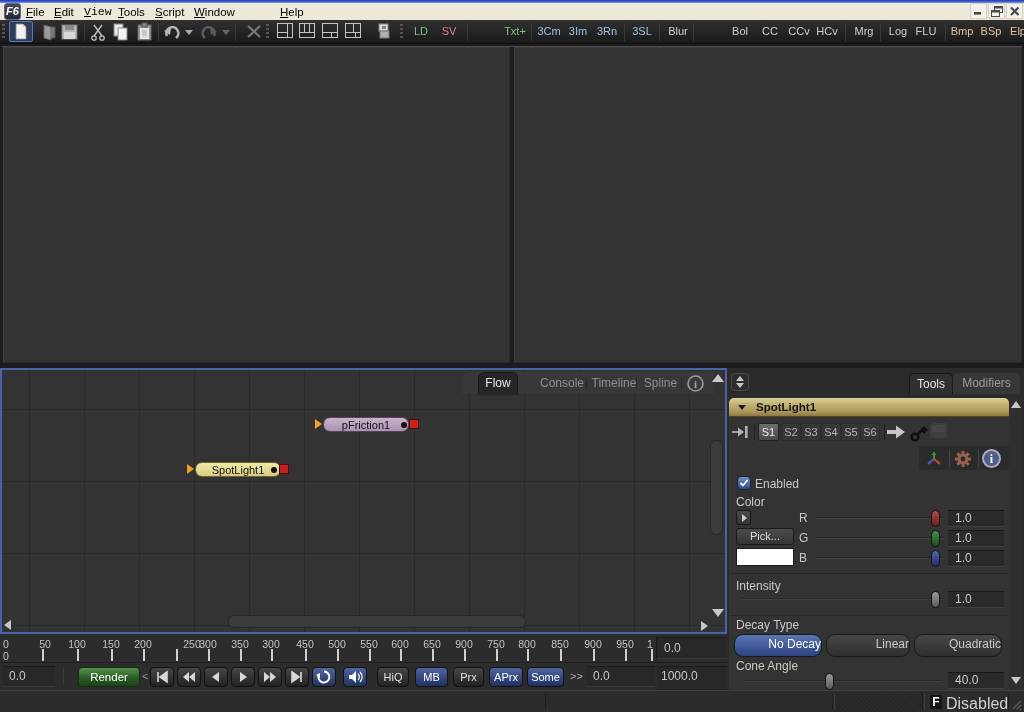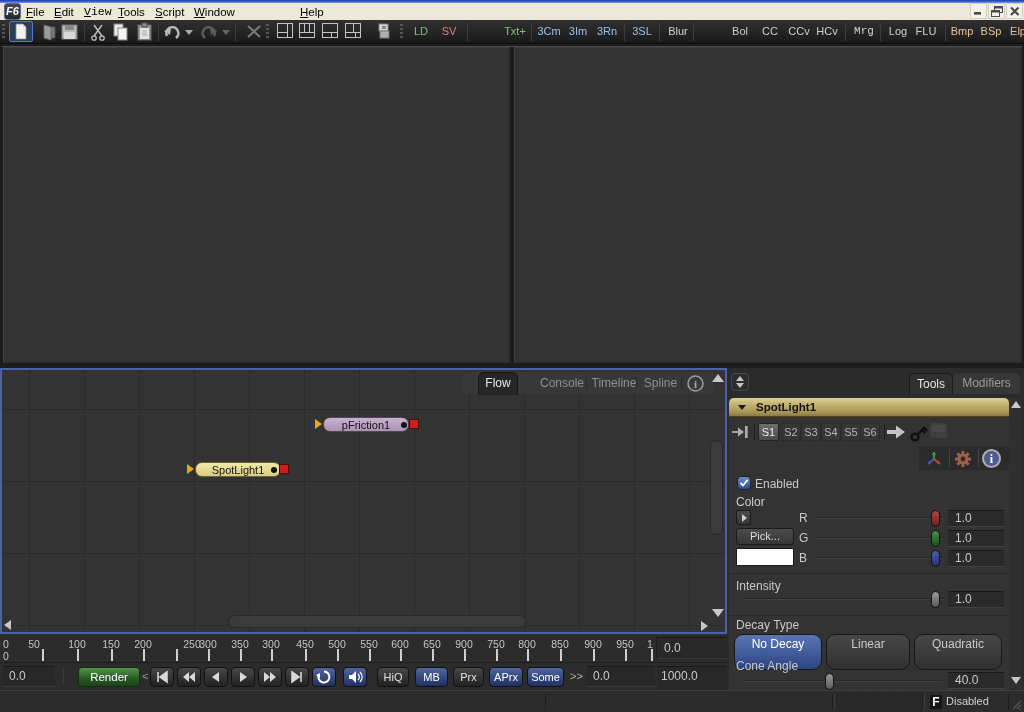--- a/index.html
+++ b/index.html
@@ -46,21 +46,21 @@
 .scrolltri{position:absolute;width:0;height:0;}
 
 #rpanel{left:727px;top:368px;width:297px;height:322px;background:#2b2b2b;}
 #rcard{left:2px;top:30px;width:280px;height:292px;background:#333;}
 .rtab{position:absolute;font-size:12px;text-align:center;}
 .slider-track{position:absolute;height:2px;background:linear-gradient(#1a1a1a,#4e4e4e);}
 .handle{position:absolute;width:9px;height:17px;border-radius:5px;border:1px solid #131313;}
 .valbox{position:absolute;width:56px;height:17px;background:#2a2a2a;border-top:1px solid #191919;
  border-bottom:1px solid #404040;color:#c9c9c9;font-size:12px;line-height:15px;padding-left:7px;}
 .lbl{position:absolute;color:#c9c9c9;font-size:12px;text-align:center;}
-.dbtn{position:absolute;height:36px;border-radius:9px;font-size:12px;color:#c9c9c9;text-align:center;
+.dbtn{position:absolute;height:23px;border-radius:9px;font-size:12px;color:#c9c9c9;text-align:right;
  line-height:18px;background:linear-gradient(#474747,#303030);border:1px solid #191919;}
 
 #timebar{left:0;top:634px;width:727px;height:56px;background:#2c2c2c;}
 .rnum{position:absolute;top:4px;width:30px;font-size:10.5px;color:#c4c4c4;text-align:center;}
 .rtick{position:absolute;top:15px;width:2px;height:12px;background:#d0d0d0;}
 .tbox{position:absolute;background:#282828;border-top:1px solid #1a1a1a;border-bottom:1px solid #3a3a3a;
  color:#c9c9c9;font-size:12px;}
 .transbtn{position:absolute;top:33px;width:24px;height:20px;border-radius:4px;
  background:linear-gradient(#474747,#222);border:1px solid #121212;}
 .transbtn.blue{background:linear-gradient(#50659f,#1f3160);}
@@ -73,21 +73,21 @@
 <div id="root">
 <div class="abs" id="topline"></div>
 <div class="abs" id="menubar">
  <div id="f6logo">F6</div>
  <div class="mitem" style="left:26px;"><u>F</u>ile</div>
  <div class="mitem" style="left:54px;"><u>E</u>dit</div>
  <div class="mitem" style="left:84px;font-family:Liberation Mono, monospace;"><u>V</u>iew</div>
  <div class="mitem" style="left:118px;"><u>T</u>ools</div>
  <div class="mitem" style="left:155px;"><u>S</u>cript</div>
  <div class="mitem" style="left:194px;"><u>W</u>indow</div>
- <div class="mitem" style="left:260px;padding-left:40px;"><u>H</u>elp</div>
+ <div class="mitem" style="left:240px;padding-left:40px;"><u>H</u>elp</div>
 
  <div class="winbtn" style="left:970px;"><svg width="15" height="14">
           <rect x="3" y="8" width="7" height="2.6" fill="#4a4a4a"></rect>
         </svg></div>
  <div class="winbtn" style="left:988px;"><svg width="15" height="14">
           <rect x="5.5" y="2.5" width="8" height="6" fill="none" stroke="#4a4a4a"></rect>
           <rect x="5.5" y="2.5" width="8" height="2" fill="#4a4a4a"></rect>
           <rect x="2.5" y="6.5" width="8" height="6" fill="#f2f1ea" stroke="#4a4a4a"></rect>
           <rect x="2.5" y="6.5" width="8" height="2" fill="#4a4a4a"></rect>
         </svg></div>
@@ -190,21 +190,21 @@
 <div class="tbtn" style="left:533px;top:1px;width:32px;color:#9cc0e2;">3Cm</div>
 <div class="tbtn" style="left:562px;top:1px;width:32px;color:#9cc0e2;">3Im</div>
 <div class="tbtn" style="left:591px;top:1px;width:32px;color:#9cc0e2;">3Rn</div>
 <div class="tbtn" style="left:626px;top:1px;width:32px;color:#9cc0e2;">3SL</div>
 <div class="tbtn" style="left:662px;top:1px;width:32px;color:#cfcfcf;">Blur</div>
 <div class="tbtn" style="left:696px;top:1px;width:32px;color:#cfcfcf;margin-top:40px;">BC</div>
 <div class="tbtn" style="left:724px;top:1px;width:32px;color:#cfcfcf;">Bol</div>
 <div class="tbtn" style="left:754px;top:1px;width:32px;color:#cfcfcf;">CC</div>
 <div class="tbtn" style="left:783px;top:1px;width:32px;color:#cfcfcf;">CCv</div>
 <div class="tbtn" style="left:811px;top:1px;width:32px;color:#cfcfcf;">HCv</div>
-<div class="tbtn" style="left:848px;top:1px;width:32px;color:#cfcfcf;font-family:Liberation Mono, monospace;">Mrg</div>
+<div class="tbtn" style="left:848px;top:1px;width:32px;color:#cfcfcf;">Mrg</div>
 <div class="tbtn" style="left:882px;top:1px;width:32px;color:#cfcfcf;">Log</div>
 <div class="tbtn" style="left:910px;top:1px;width:32px;color:#cfcfcf;">FLU</div>
 <div class="tbtn" style="left:946px;top:1px;width:32px;color:#e2c49c;">Bmp</div>
 <div class="tbtn" style="left:975px;top:1px;width:32px;color:#e2c49c;">BSp</div>
 <div class="tbtn" style="left:1002px;top:1px;width:32px;color:#e2c49c;">Elp</div>
 <div class="tsep" style="left:467px;"></div>
 <div class="tsep" style="left:531px;"></div>
 <div class="tsep" style="left:624px;"></div>
 <div class="tsep" style="left:659px;"></div>
 <div class="tsep" style="left:693px;"></div>
@@ -348,21 +348,21 @@
 <div class="slider-track" style="left:17px;top:312px;width:198px;"></div>
 <div class="handle" style="left:98px;top:305px;background:linear-gradient(#9a9a9a,#5a5a5a);"></div>
 <div class="valbox" style="left:221px;top:304px;">40.0</div>
 <div class="abs" style="left:282px;top:30px;width:13px;height:292px;background:#2f2f2f;"></div>
 <div class="scrolltri" style="left:284px;top:33px;border-left:5px solid transparent;border-right:5px solid transparent;border-bottom:7px solid #c8c8c8;position:absolute;"></div>
 <div class="scrolltri" style="left:284px;top:309px;border-left:5px solid transparent;border-right:5px solid transparent;border-top:7px solid #c8c8c8;position:absolute;"></div>
 </div>
 <div class="abs" id="timebar">
 <div class="rnum" style="left:-9px;">0</div>
 <div class="abs" style="left:3px;top:16px;width:8px;font-size:10.5px;color:#c4c4c4;">0</div>
-<div class="rnum" style="left:19px;text-align:center;">50</div>
+<div class="rnum" style="left:30px;text-align:center;">50</div>
 <div class="rtick" style="left:42px;"></div>
 <div class="rnum" style="left:62px;">100</div>
 <div class="rtick" style="left:77px;"></div>
 <div class="rnum" style="left:96px;">150</div>
 <div class="rtick" style="left:111px;"></div>
 <div class="rnum" style="left:128px;">200</div>
 <div class="rtick" style="left:143px;"></div>
 <div class="rnum" style="left:161px;margin-left:16px;">250</div>
 <div class="rtick" style="left:176px;"></div>
 <div class="rnum" style="left:193px;">300</div>
@@ -438,18 +438,18 @@
 </div>
 <div class="abs" id="statusbar">
 <div class="abs" style="left:545px;top:3px;width:1px;height:16px;background:#1f1f1f;"></div>
 <div class="abs" style="left:832px;top:3px;width:1px;height:16px;background:#1f1f1f;"></div>
 <div class="abs" style="left:834px;top:3px;width:1px;height:16px;background:#3e3e3e;"></div>
 <div class="abs" style="left:835px;top:2px;width:87px;height:19px;background:#272727;background-image:repeating-linear-gradient(45deg,#2c2c2c 0 1px,transparent 1px 3px);"></div>
 <div class="abs" style="left:838px;top:22px;width:84px;color:#c4c4c4;font-size:13px;text-align:center;">3% -&nbsp; 59 MB</div>
 <div class="abs" style="left:922px;top:3px;width:1px;height:16px;background:#1f1f1f;"></div>
 <div class="abs" style="left:924px;top:3px;width:1px;height:16px;background:#3e3e3e;"></div>
 <div class="abs" style="left:930px;top:4px;width:12px;height:14px;background:#161616;color:#fff;font-size:12px;font-weight:bold;text-align:center;line-height:14px;">F</div>
-<div class="abs" style="left:946px;top:4px;color:#d0d0d0;font-size:11px;text-align:center;">Disabled</div>
+<div class="abs" style="left:946px;top:4px;color:#d0d0d0;font-size:16px;text-align:center;">Disabled</div>
 <div class="abs" style="left:1008px;top:3px;width:1px;height:16px;background:#1f1f1f;"></div>
 <svg class="abs" style="left:1011px;top:8px;" width="12" height="12">
         <path d="M10 2 L2 10 M10 6 L6 10 M10 10 L9 11" stroke="#555" stroke-width="1.4"></path>
       </svg>
 </div>
 </div>
 </body></html>

